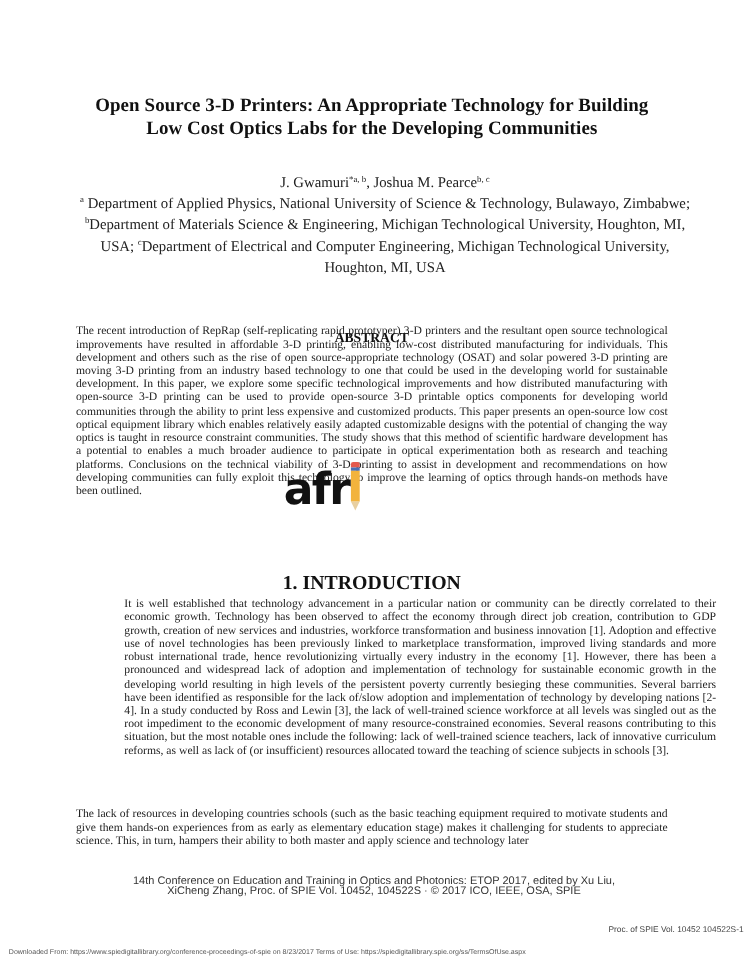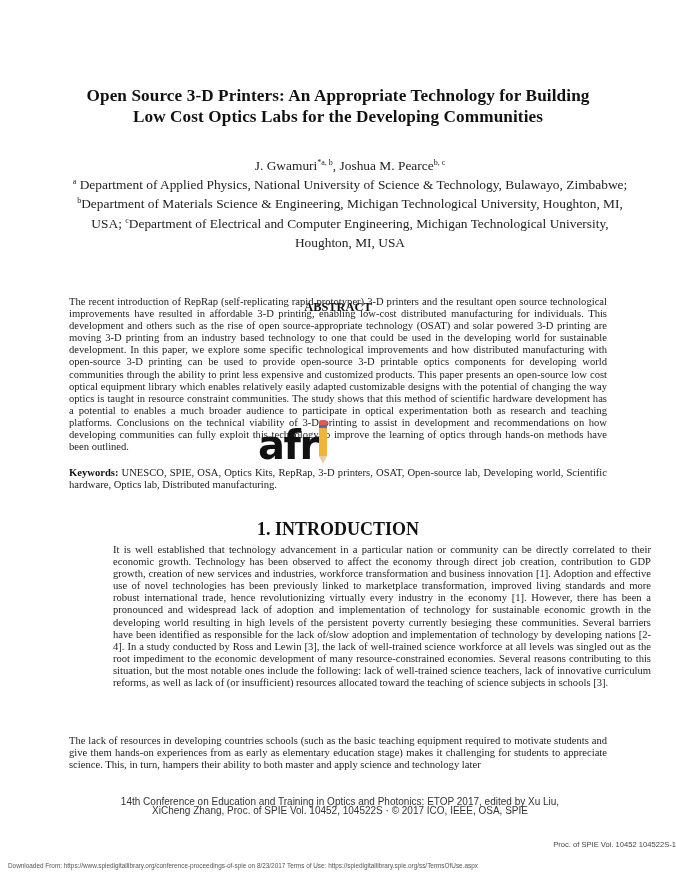--- a/index.html
+++ b/index.html
@@ -156,23 +156,20 @@
     </div>
     <div>
       <sup>a</sup><span> Department of Applied Physics, National University of Science &amp; Technology, Bulawayo, Zimbabwe; </span><sup>b</sup><span>Department of Materials Science &amp; Engineering, Michigan Technological University, Houghton, MI, USA; </span><sup>c</sup><span>Department of Electrical and Computer Engineering, Michigan Technological University, Houghton, MI, USA</span>
     </div>
   </div>
 
   <div class="section-heading abstract-heading">ABSTRACT</div>
 
   <div class="para abstract-body">The recent introduction of RepRap (self-replicating rapid prototyper) 3-D printers and the resultant open source technological improvements have resulted in affordable 3-D printing, enabling low-cost distributed manufacturing for individuals. This development and others such as the rise of open source-appropriate technology (OSAT) and solar powered 3-D printing are moving 3-D printing from an industry based technology to one that could be used in the developing world for sustainable development. In this paper, we explore some specific technological improvements and how distributed manufacturing with open-source 3-D printing can be used to provide open-source 3-D printable optics components for developing world communities through the ability to print less expensive and customized products. This paper presents an open-source low cost optical equipment library which enables relatively easily adapted customizable designs with the potential of changing the way optics is taught in resource constraint communities. The study shows that this method of scientific hardware development has a potential to enables a much broader audience to participate in optical experimentation both as research and teaching platforms. Conclusions on the technical viability of 3-D printing to assist in development and recommendations on how developing communities can fully exploit this technology to improve the learning of optics through hands-on methods have been outlined.</div>
 
-  <div class="para keywords">
-    <b>Keywords:</b><span> UNESCO, SPIE, OSA, Optics Kits, RepRap, 3-D printers, OSAT, Open-source lab, Developing world, Scientific hardware, Optics lab, Distributed manufacturing.</span>
-  </div>
 
   <div class="section-heading intro-heading">1.   INTRODUCTION</div>
 
   <div class="para intro-p1">It is well established that technology advancement in a particular nation or community can be directly correlated to their economic growth. Technology has been observed to affect the economy through direct job creation, contribution to GDP growth, creation of new services and industries, workforce transformation and business innovation [1]. Adoption and effective use of novel technologies has been previously linked to marketplace transformation, improved living standards and more robust international trade, hence revolutionizing virtually every industry in the economy [1]. However, there has been a pronounced and widespread lack of adoption and implementation of technology for sustainable economic growth in the developing world resulting in high levels of the persistent poverty currently besieging these communities. Several barriers have been identified as responsible for the lack of/slow adoption and implementation of technology by developing nations [2-4]. In a study conducted by Ross and Lewin [3], the lack of well-trained science workforce at all levels was singled out as the root impediment to the economic development of many resource-constrained economies. Several reasons contributing to this situation, but the most notable ones include the following: lack of well-trained science teachers, lack of innovative curriculum reforms, as well as lack of (or insufficient) resources allocated toward the teaching of science subjects in schools [3].</div>
 
   <div class="para intro-p2">The lack of resources in developing countries schools (such as the basic teaching equipment required to motivate students and give them hands-on experiences from as early as elementary education stage) makes it challenging for students to appreciate science. This, in turn, hampers their ability to both master and apply science and technology later</div>
 
   <div class="footer-conf">
     <div>14th Conference on Education and Training in Optics and Photonics: ETOP 2017, edited by Xu Liu,</div>
     <div>XiCheng Zhang, Proc. of SPIE Vol. 10452, 104522S · © 2017 ICO, IEEE, OSA, SPIE</div>

